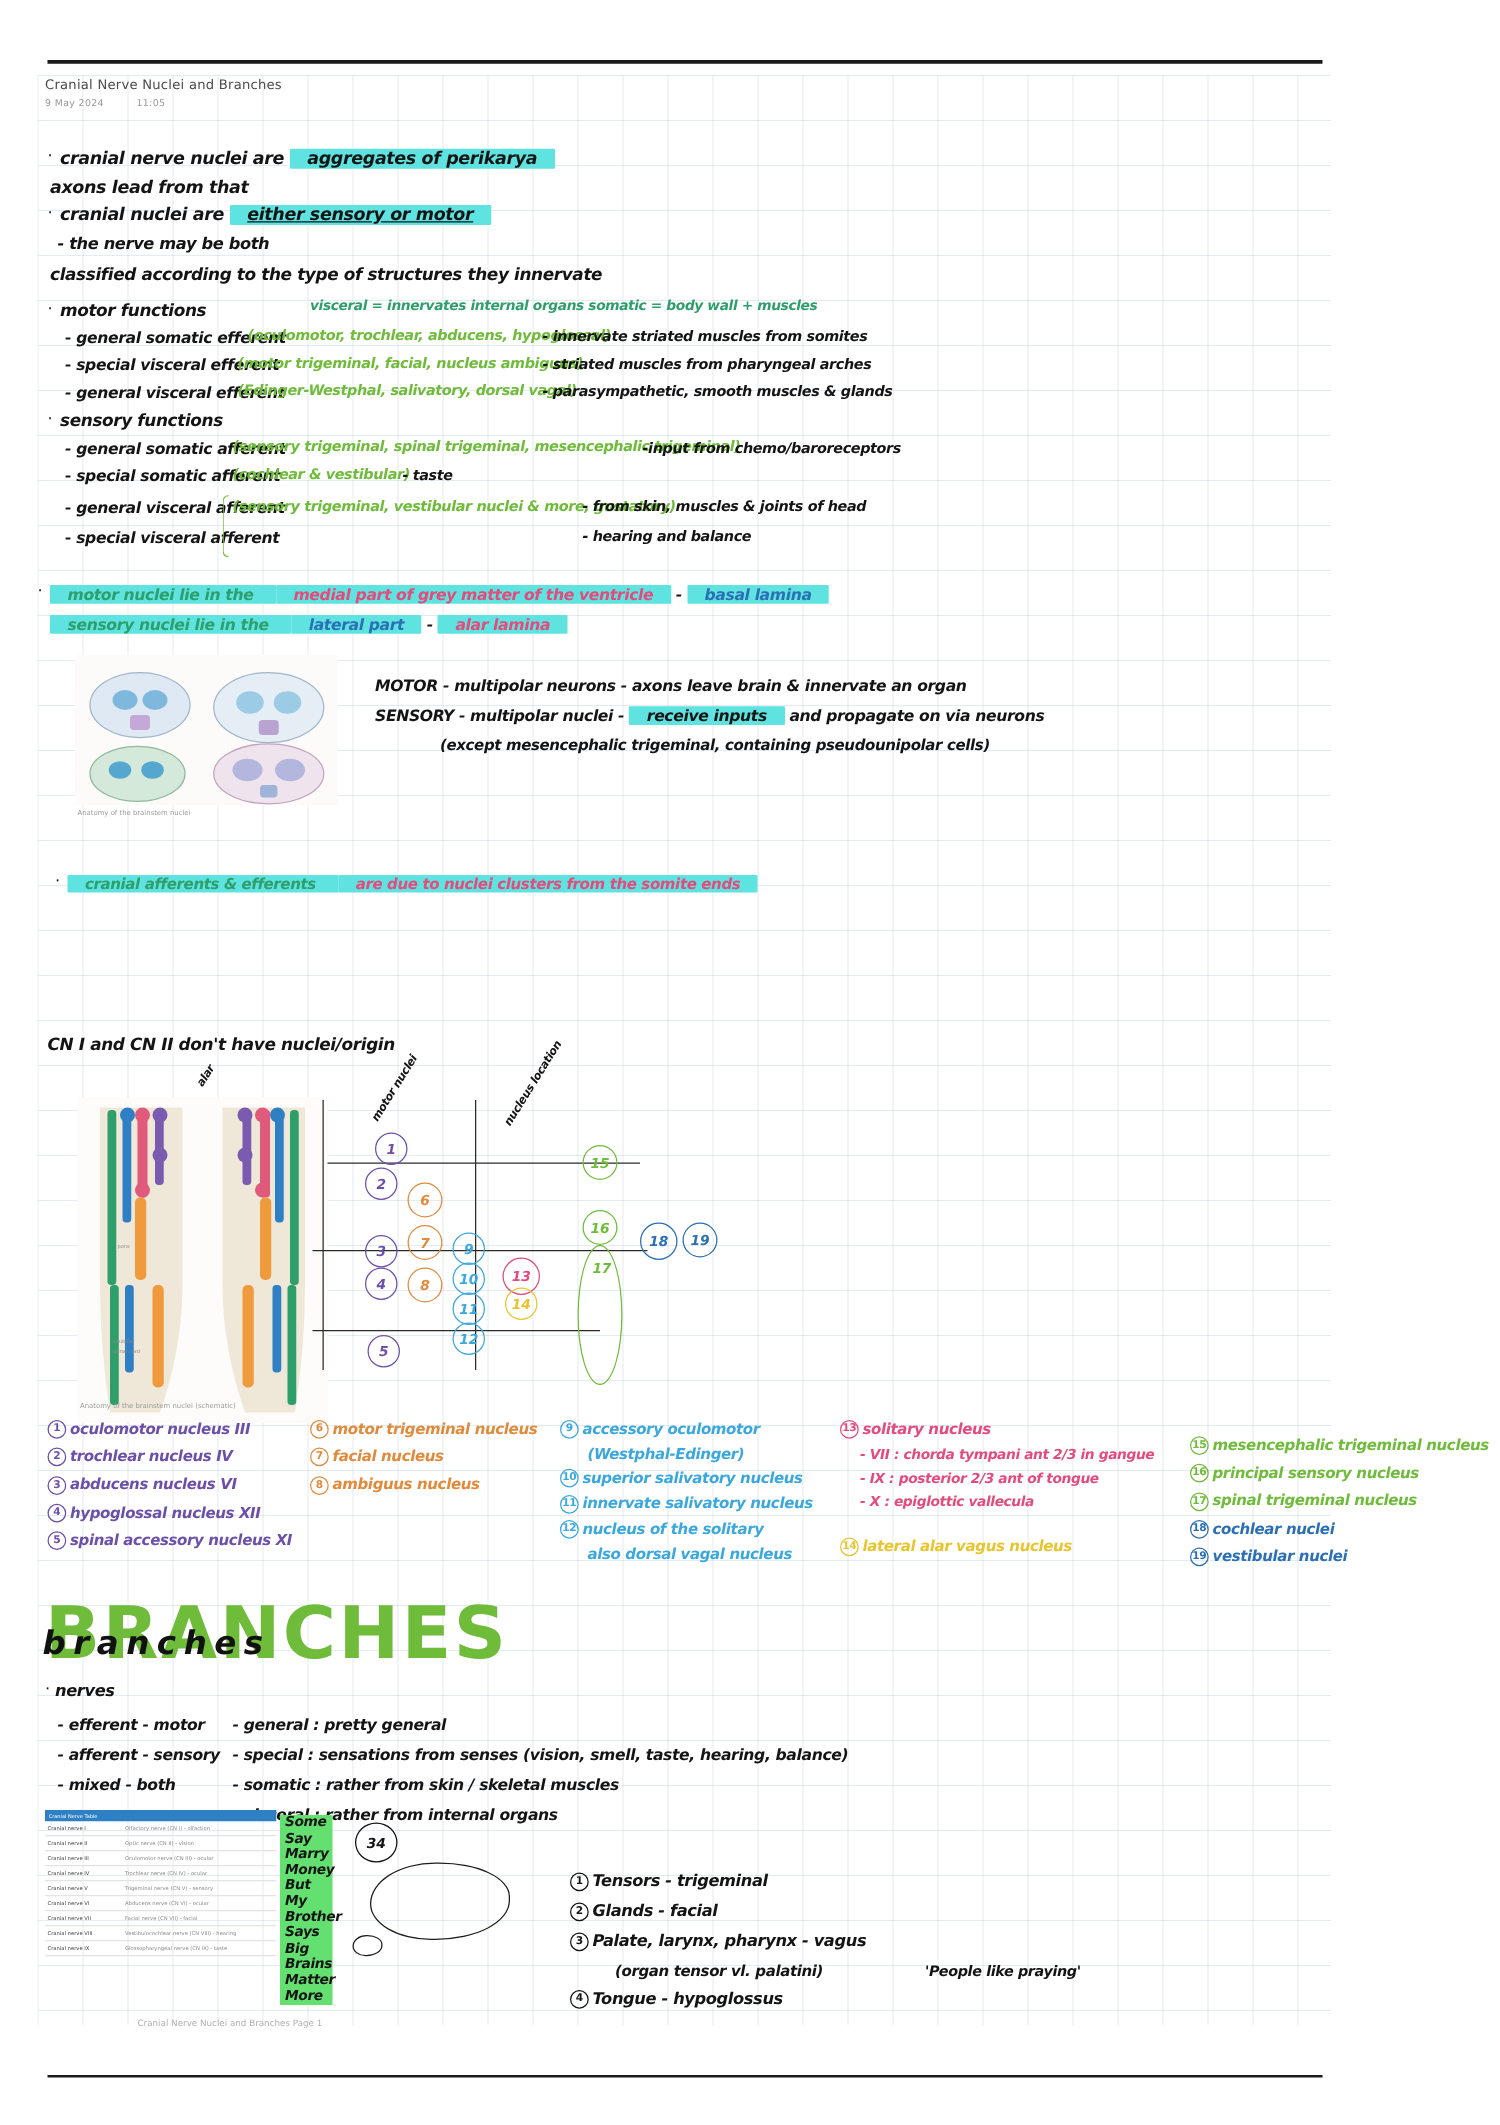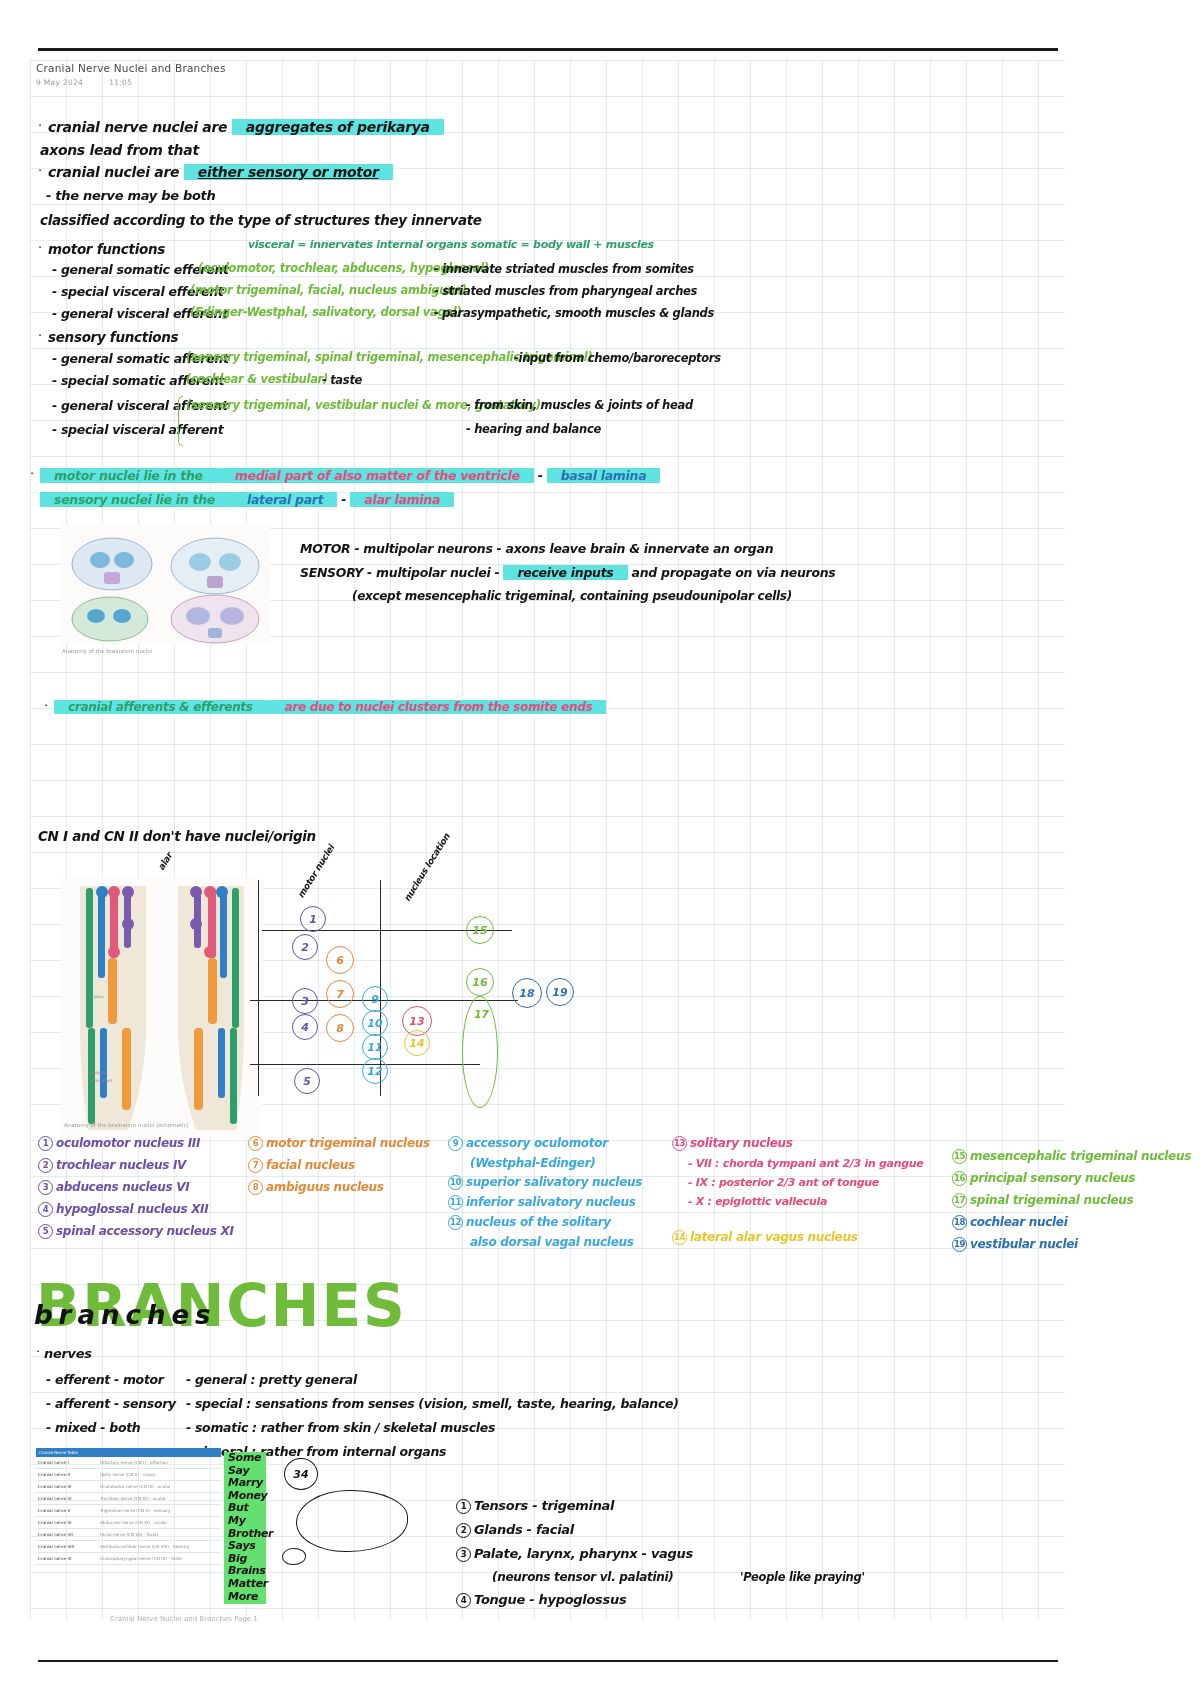--- a/index.html
+++ b/index.html
@@ -132,21 +132,21 @@
   <div class="hw ink" style="left:52px;top:422px;font-size:12.5px;">- <span>special visceral afferent</span></div>
 
   <div style="position:absolute;left:178px;top:396px;width:4px;height:48px;border:1.6px solid #7cc242;border-right:none;border-radius:6px 0 0 6px;"></div>
   <div class="hw green" style="left:186px;top:398px;font-size:11.5px;">(sensory trigeminal, vestibular nuclei &amp; more, gustatory)</div>
 
   <div class="hw ink" style="left:466px;top:398px;font-size:11.5px;">- <span>from skin, muscles &amp; joints of head</span></div>
   <div class="hw ink" style="left:466px;top:422px;font-size:11.5px;">- <span>hearing and balance</span></div>
 
   <div class="bullet" style="left:30px;top:466px;">·</div>
   <div class="hw" style="left:40px;top:468px;font-size:12.5px;">
-    <span class="teal-hl dgreen">motor nuclei lie in the </span><span class="teal-hl pink">medial part of also matter of the ventricle</span><span class="ink"> - </span><span class="teal-hl dblue">basal lamina</span>
+    <span class="teal-hl dgreen">motor nuclei lie in the </span><span class="teal-hl pink">medial part of grey matter of the ventricle</span><span class="ink"> - </span><span class="teal-hl dblue">basal lamina</span>
   </div>
   <div class="hw" style="left:40px;top:492px;font-size:12.5px;">
     <span class="teal-hl dgreen">sensory nuclei lie in the </span><span class="teal-hl dblue">lateral part</span><span class="ink"> - </span><span class="teal-hl pink">alar lamina</span>
   </div>
 
   <div class="fig" style="left:60px;top:524px;width:210px;height:120px;">
     <svg width="210" height="120" viewBox="0 0 210 120">
       <rect x="0" y="0" width="210" height="120" fill="#fcfbf9"></rect>
       <ellipse cx="52" cy="40" rx="40" ry="26" fill="#dfe9f3" stroke="#9fb6cc" stroke-width="1"></ellipse>
       <ellipse cx="40" cy="36" rx="10" ry="8" fill="#7fb8dd"></ellipse>
@@ -265,21 +265,21 @@
   <div style="position:absolute;left:248px;top:1136px;">
     <div class="hw orange" style="position:relative;font-size:12px;margin-bottom:7px;"><span class="num">6</span><span>motor trigeminal nucleus</span></div>
     <div class="hw orange" style="position:relative;font-size:12px;margin-bottom:7px;"><span class="num">7</span><span>facial nucleus</span></div>
     <div class="hw orange" style="position:relative;font-size:12px;"><span class="num">8</span><span>ambiguus nucleus</span></div>
   </div>
 
   <div style="position:absolute;left:448px;top:1136px;">
     <div class="hw blue" style="position:relative;font-size:12px;margin-bottom:5px;"><span class="num">9</span><span>accessory oculomotor</span></div>
     <div class="hw blue" style="position:relative;font-size:12px;margin-bottom:5px;padding-left:22px;"><span>(Westphal-Edinger)</span></div>
     <div class="hw blue" style="position:relative;font-size:12px;margin-bottom:5px;"><span class="num">10</span><span>superior salivatory nucleus</span></div>
-    <div class="hw blue" style="position:relative;font-size:12px;margin-bottom:5px;"><span class="num">11</span><span>inferior salivatory nucleus</span></div>
+    <div class="hw blue" style="position:relative;font-size:12px;margin-bottom:5px;"><span class="num">11</span><span>innervate salivatory nucleus</span></div>
     <div class="hw blue" style="position:relative;font-size:12px;margin-bottom:5px;"><span class="num">12</span><span>nucleus of the solitary</span></div>
     <div class="hw blue" style="position:relative;font-size:12px;padding-left:22px;"><span>also dorsal vagal nucleus</span></div>
   </div>
 
   <div style="position:absolute;left:672px;top:1136px;">
     <div class="hw pink" style="position:relative;font-size:12px;margin-bottom:6px;"><span class="num">13</span><span>solitary nucleus</span></div>
     <div class="hw pink" style="position:relative;font-size:11px;margin-bottom:6px;padding-left:16px;">- VII : chorda tympani ant 2/3 in gangue</div>
     <div class="hw pink" style="position:relative;font-size:11px;margin-bottom:6px;padding-left:16px;">- IX : posterior 2/3 ant of tongue</div>
     <div class="hw pink" style="position:relative;font-size:11px;margin-bottom:22px;padding-left:16px;">- X : epiglottic vallecula</div>
     <div class="hw yellow" style="position:relative;font-size:12px;"><span class="num">14</span><span>lateral alar vagus nucleus</span></div>
@@ -364,18 +364,18 @@
     <div class="hw ink" style="position:relative;font-size:11px;line-height:12.6px;">More</div>
   </div>
 
   <div class="circ ink" style="left:284px;top:1458px;width:32px;height:30px;border-color:#111;">34</div>
   <div class="cloud" style="left:296px;top:1490px;width:110px;height:60px;"></div>
   <div class="cloud" style="left:282px;top:1548px;width:22px;height:15px;"></div>
 
   <div class="hw ink" style="left:456px;top:1498px;font-size:13px;"><span class="num">1</span><span>Tensors - trigeminal</span></div>
   <div class="hw ink" style="left:456px;top:1522px;font-size:13px;"><span class="num">2</span><span>Glands - facial</span></div>
   <div class="hw ink" style="left:456px;top:1546px;font-size:13px;"><span class="num">3</span><span>Palate, larynx, pharynx - vagus</span></div>
-  <div class="hw ink" style="left:492px;top:1570px;font-size:12px;">(neurons tensor vl. palatini)</div>
+  <div class="hw ink" style="left:492px;top:1570px;font-size:12px;">(organ tensor vl. palatini)</div>
   <div class="hw ink" style="left:456px;top:1592px;font-size:13px;"><span class="num">4</span><span>Tongue - hypoglossus</span></div>
 
   <div class="hw ink" style="left:740px;top:1570px;font-size:11.5px;">'People like praying'</div>
 
 </div>
 
 </body></html>

